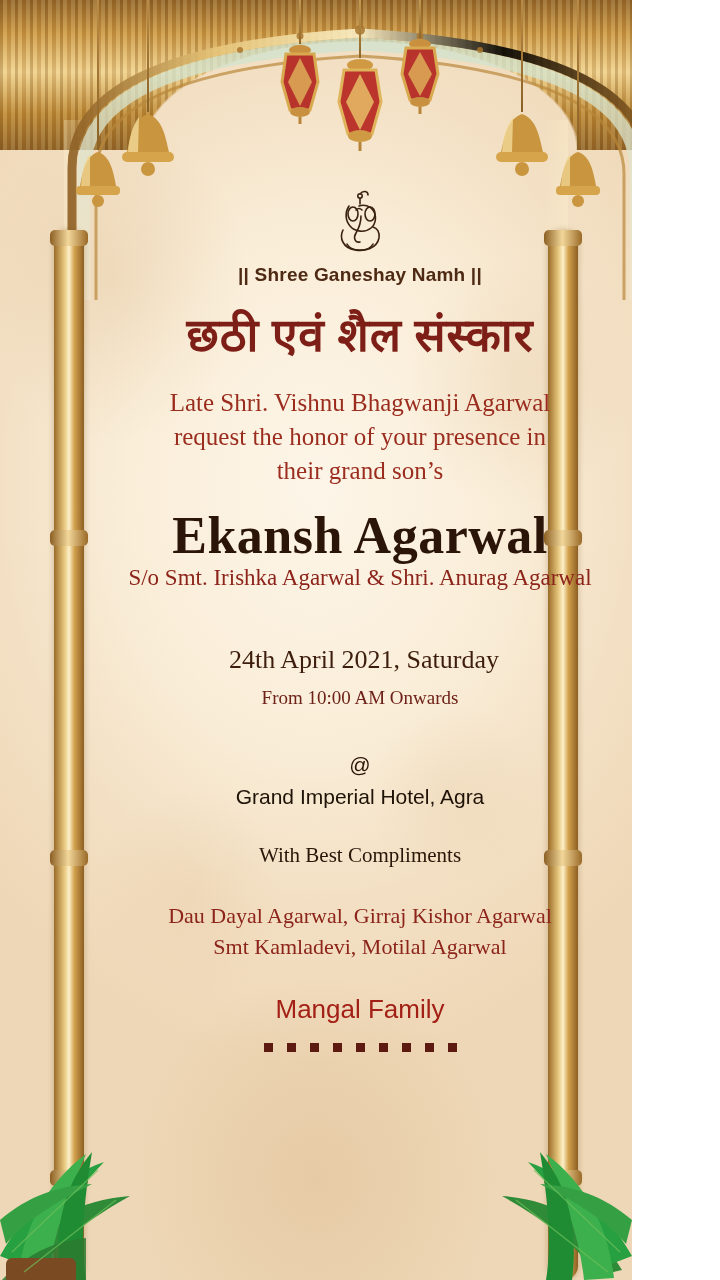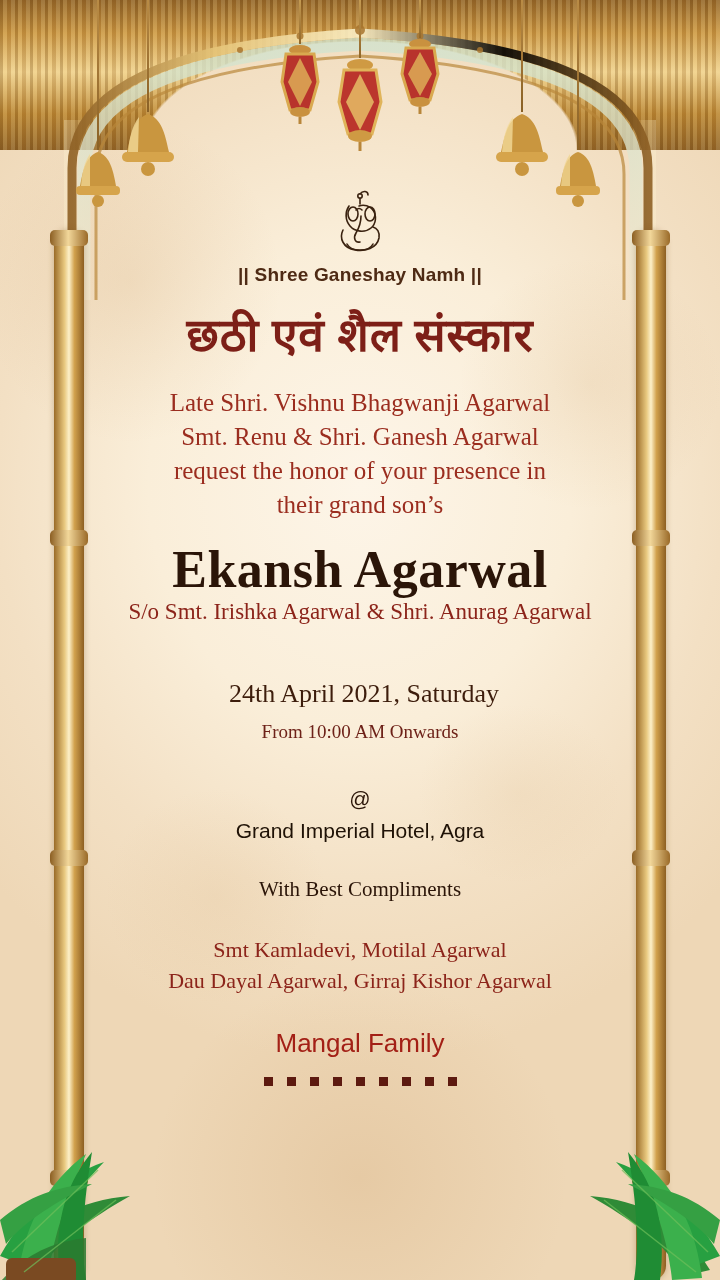--- a/index.html
+++ b/index.html
@@ -5,21 +5,21 @@
   html, body {
     margin: 0;
     padding: 0;
     background: #ffffff;
   }
   body {
     font-family: "Liberation Serif", serif;
   }
   .card {
     position: relative;
-    width: 720px;
+    width: 632px;
     height: 1280px;
     overflow: hidden;
     background:
       radial-gradient(ellipse 70% 45% at 50% 38%, #fdf5e8 0%, #faeed9 42%, #f3e0c4 72%, #eed7b6 100%);
   }
   
   .paper-texture {
     position: absolute;
     inset: 0;
     background:
@@ -410,39 +410,38 @@
         </g>
       </svg>
     </div>
 
     <div class="shree-line">|| Shree Ganeshay Namh ||</div>
 
     <div class="hindi-title">छठी एवं शैल संस्कार</div>
 
     <div class="blessing">
       <div>Late Shri. Vishnu Bhagwanji Agarwal</div>
-      <div>Smt. Renu &amp; Shri. Ganesh Agarwal</div>
       <div>request the honor of your presence in</div>
       <div>their grand son’s</div>
     </div>
 
     <div class="groom-name">Ekansh Agarwal</div>
     <div class="parents">S/o Smt. Irishka Agarwal &amp; Shri. Anurag Agarwal</div>
 
     <div class="date-line">24th April 2021,  Saturday</div>
     <div class="time-line">From 10:00 AM Onwards</div>
 
     <div class="venue-at">@</div>
     <div class="venue-name">Grand Imperial Hotel, Agra</div>
 
     <div class="compliments">With Best Compliments</div>
 
     <div class="hosts">
+      <div>Dau Dayal Agarwal, Girraj Kishor Agarwal</div>
       <div>Smt Kamladevi, Motilal Agarwal</div>
-      <div>Dau Dayal Agarwal, Girraj Kishor Agarwal</div>
     </div>
 
     <div class="family">Mangal Family</div>
 
     <div class="dots">
       <span></span>
         <span></span>
         <span></span>
         <span></span>
         <span></span>

